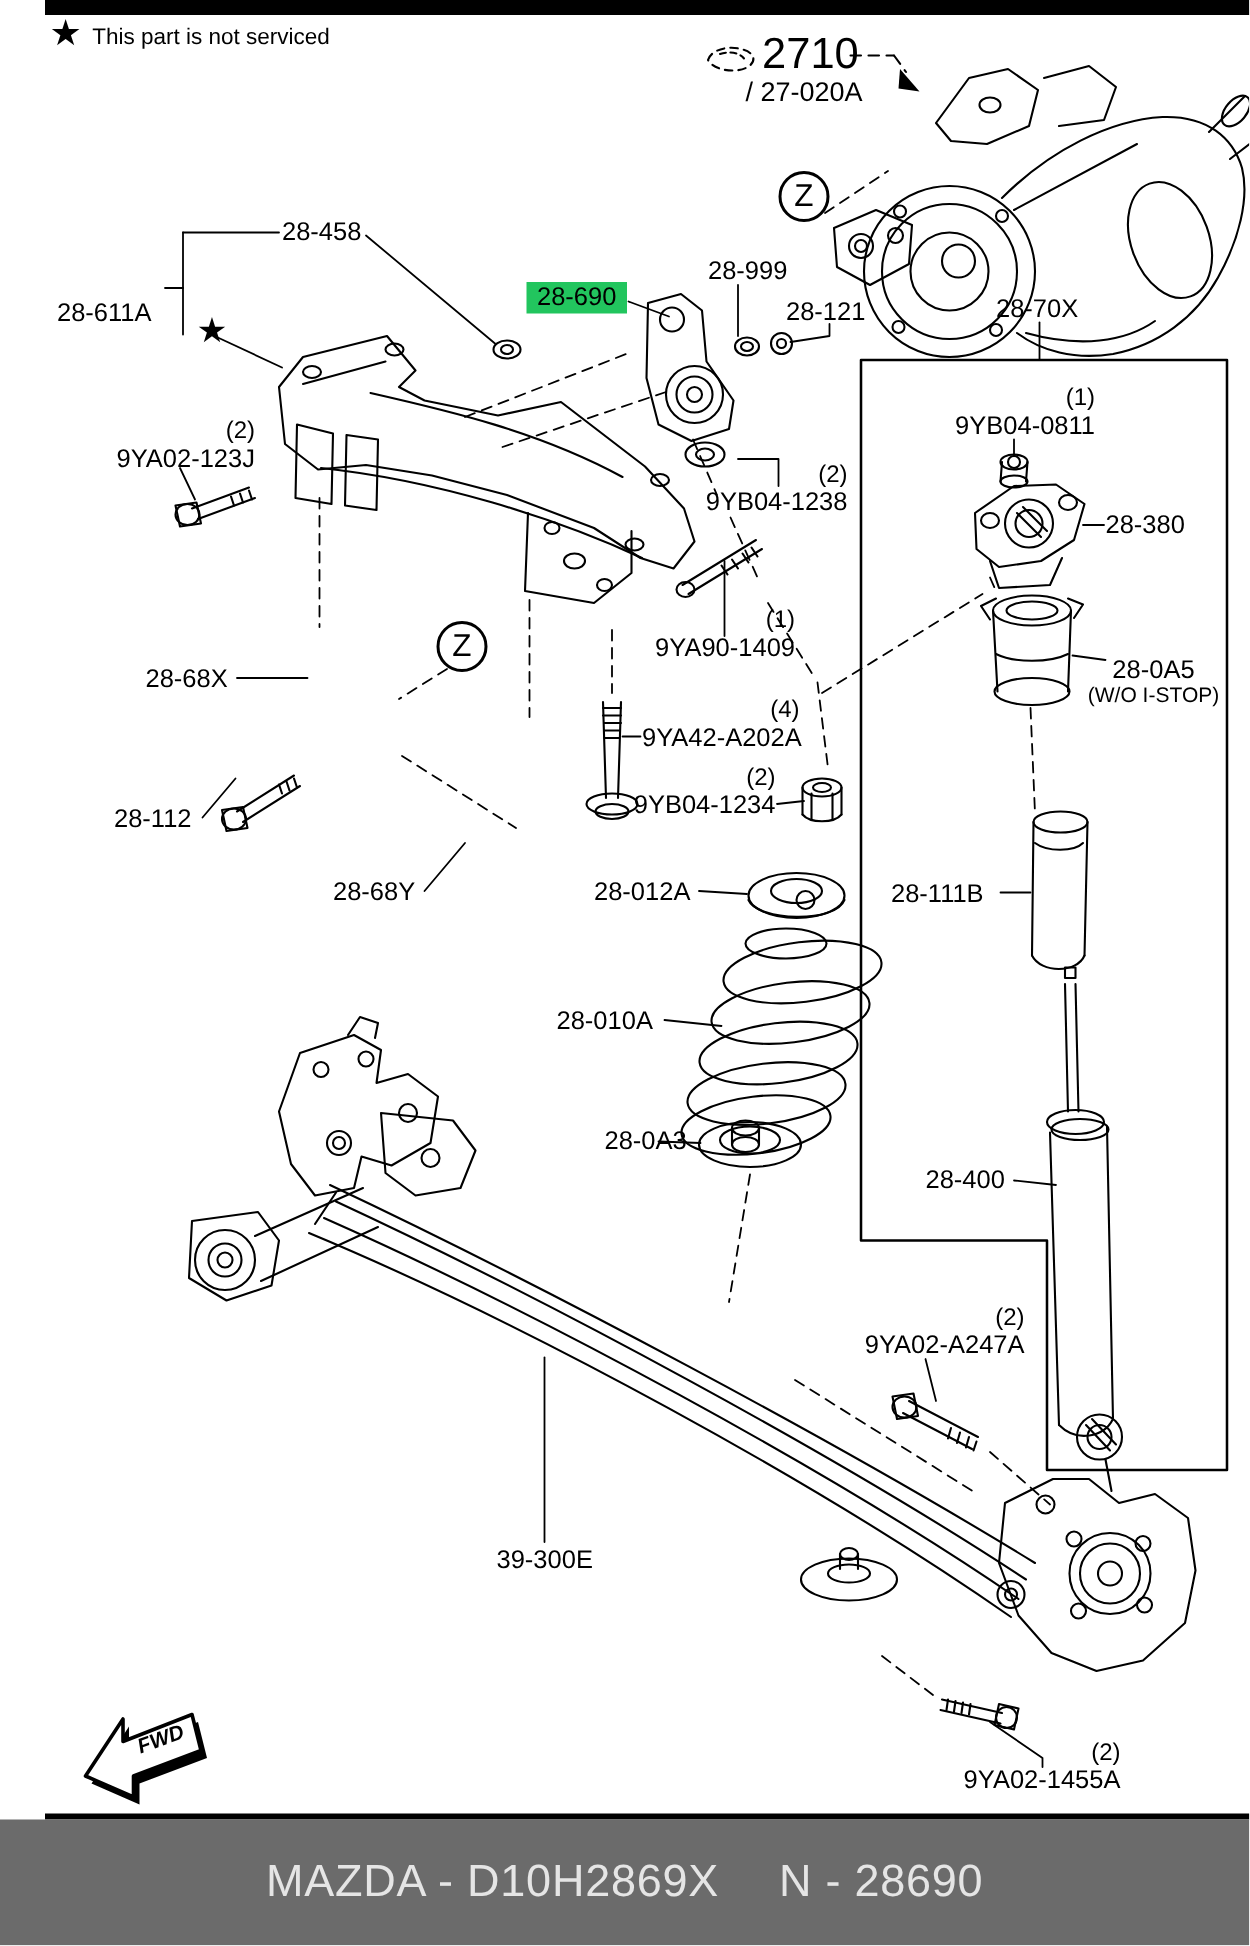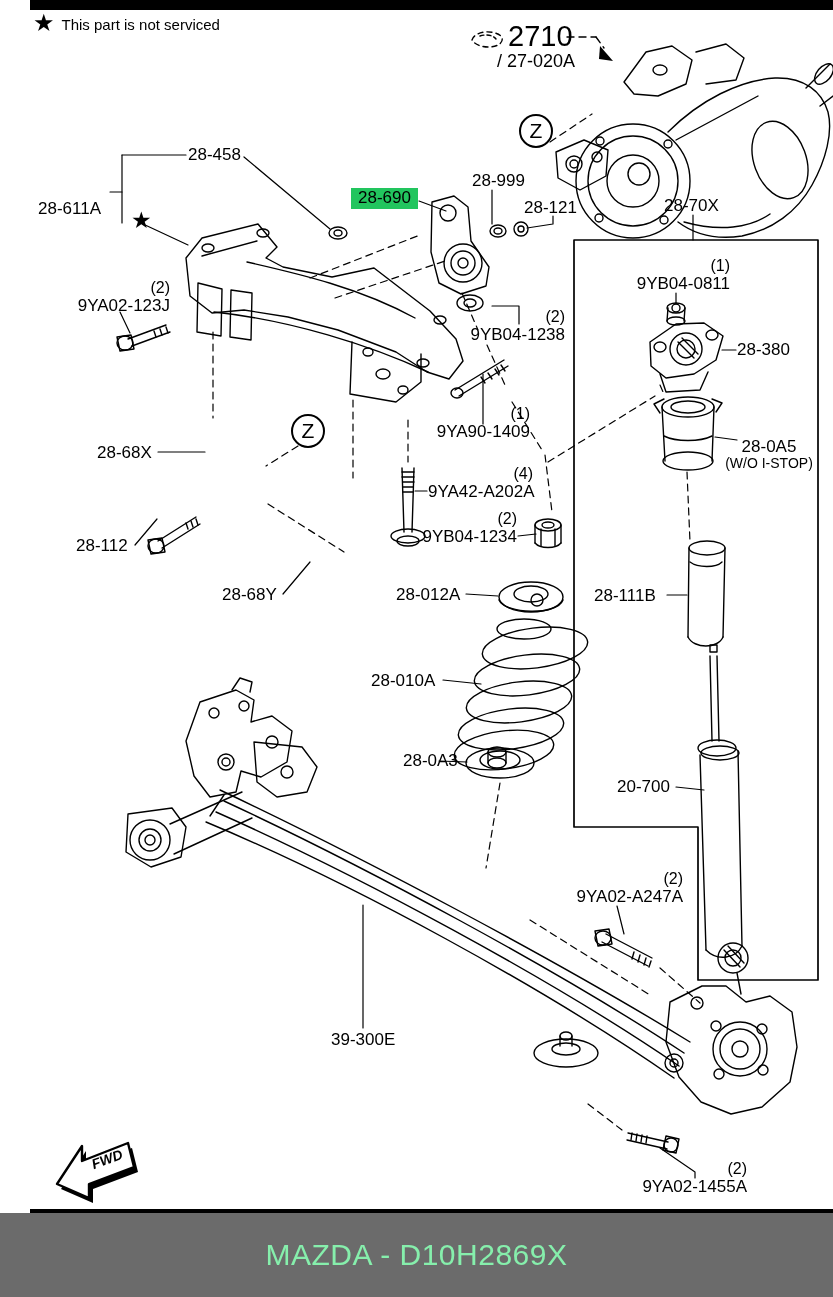--- a/index.html
+++ b/index.html
@@ -20,21 +20,21 @@
   .refnum { position:absolute; left:508px; top:22px; font-size:29px; line-height:1; }
   .refsub { position:absolute; left:497px; top:52px; font-size:18px; }
   .zmark { position:absolute; width:34px; height:34px; border:2px solid #000; border-radius:50%;
            display:flex; align-items:center; justify-content:center; font-size:21px; background:#fff; }
   .star2 { position:absolute; font-size:23px; line-height:1; }
   .fwd-text { position:absolute; left:86px; top:1151px; width:42px; text-align:center;
               font-size:14px; font-weight:bold; font-style:italic; transform:rotate(-20deg); }
   .botline { position:absolute; left:30px; top:1209px; width:803px; height:4px; background:#000; }
   .footer { position:absolute; left:0; top:1213px; width:833px; height:84px; background:#6b6b6b;
             display:flex; align-items:center; justify-content:center; gap:40px; }
-  .footer span { color:#86efac; font-size:30px; letter-spacing:0.5px; }
+  .footer span { color:#e5e5e5; font-size:30px; letter-spacing:0.5px; }
 </style>
 </head>
 <body>
 
 <div class="page">
 
   <div class="topbar"></div>
 
   <div class="note">
     <span class="star">★</span>
@@ -362,21 +362,21 @@
   <div class="lbl qty-block" style="left:422px;top:511px;width:95px;">
     <div class="qty">(2)</div>
     <div>9YB04-1234</div>
   </div>
 
   <div class="lbl" style="left:222px;top:586px;">28-68Y</div>
   <div class="lbl" style="left:396px;top:586px;">28-012A</div>
   <div class="lbl" style="left:594px;top:587px;">28-111B</div>
   <div class="lbl" style="left:371px;top:672px;">28-010A</div>
   <div class="lbl" style="left:403px;top:752px;">28-0A3</div>
-  <div class="lbl" style="left:617px;top:778px;">20-700</div>
+  <div class="lbl" style="left:617px;top:778px;">28-400</div>
 
   <div class="lbl qty-block" style="left:576px;top:871px;width:107px;">
     <div class="qty">(2)</div>
     <div>9YA02-A247A</div>
   </div>
 
   <div class="lbl" style="left:331px;top:1031px;">39-300E</div>
 
   <div class="lbl qty-block" style="left:638px;top:1161px;width:109px;">
     <div class="qty">(2)</div>
@@ -385,15 +385,16 @@
 
   <div class="zmark" style="left:519px;top:114px;">Z</div>
   <div class="zmark" style="left:291px;top:414px;">Z</div>
   <div class="star2" style="left:131px;top:209px;">★</div>
 
   <div class="fwd-text">FWD</div>
 
   <div class="botline"></div>
   <div class="footer">
     <span>MAZDA - D10H2869X</span>
+    <span>N - 28690</span>
   </div>
 
 </div>
 
 </body></html>

